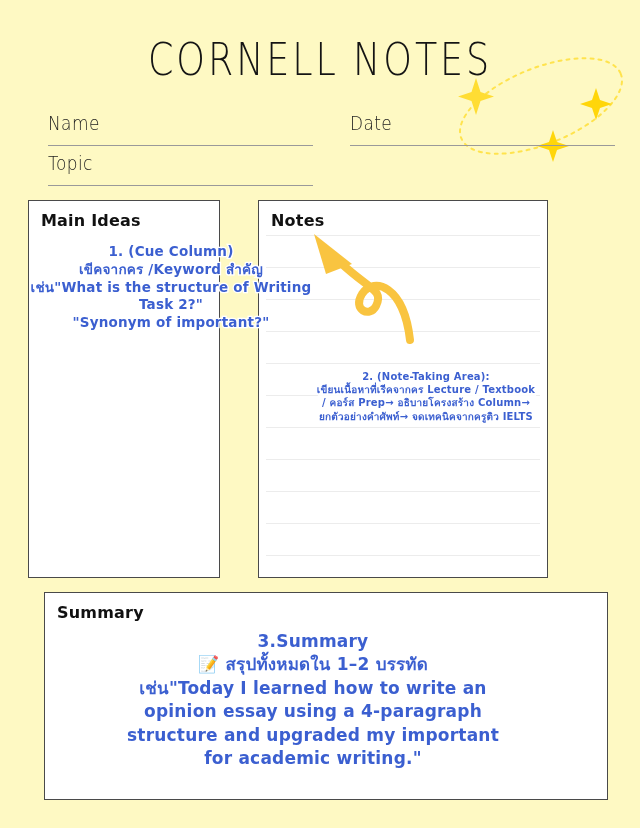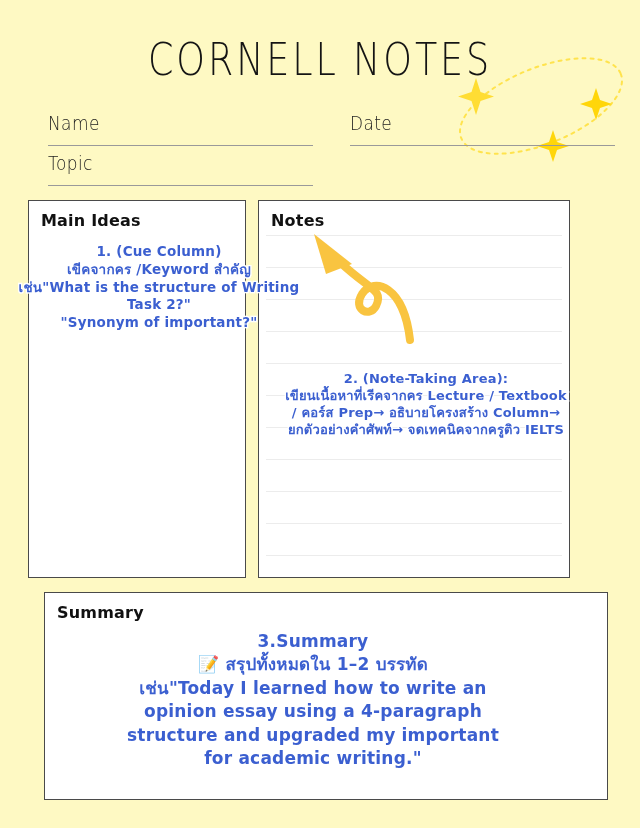--- a/index.html
+++ b/index.html
@@ -71,22 +71,22 @@
   #f-subj  { left: 330px; top: 152px; width: 265px; }
   .field .fline { width: 100%; }
 
   
   .box {
     position: absolute;
     border: 1.5px solid #4a4a4a;
     background: #ffffff;
     box-sizing: border-box;
   }
-  #box-main  { left: 28px;  top: 200px; width: 218px; height: 378px; }
-  #box-notes { left: 258px; top: 200px; width: 312px; height: 378px; }
+  #box-main  { left: 28px;  top: 200px; width: 192px; height: 378px; }
+  #box-notes { left: 258px; top: 200px; width: 290px; height: 378px; }
   #box-sum   { left: 44px;  top: 592px; width: 564px; height: 208px; }
 
   .box-title {
     position: absolute;
     left: 12px;
     top: 10px;
     font-family: "DejaVu Sans", sans-serif;
     font-size: 16px;
     font-weight: bold;
     color: #111111;
@@ -129,26 +129,28 @@
        0 0 1px #ffffff,
        1px 1px 0 rgba(255,255,255,0.9);
   }
   .anno span { display: block; }
 
   #anno-cue {
     left: 0px;
     top: 243px;
     width: 318px;
     font-size: 13.5px;
+    padding-left: 12px;
   }
   #anno-notes {
     left: 252px;
     top: 370px;
     width: 348px;
-    font-size: 13px;
+    font-size: 10px;
+    text-decoration: underline;
   }
   #anno-sum {
     left: 88px;
     top: 630px;
     width: 450px;
     font-size: 17px;
     line-height: 1.38;
   }
 
   

